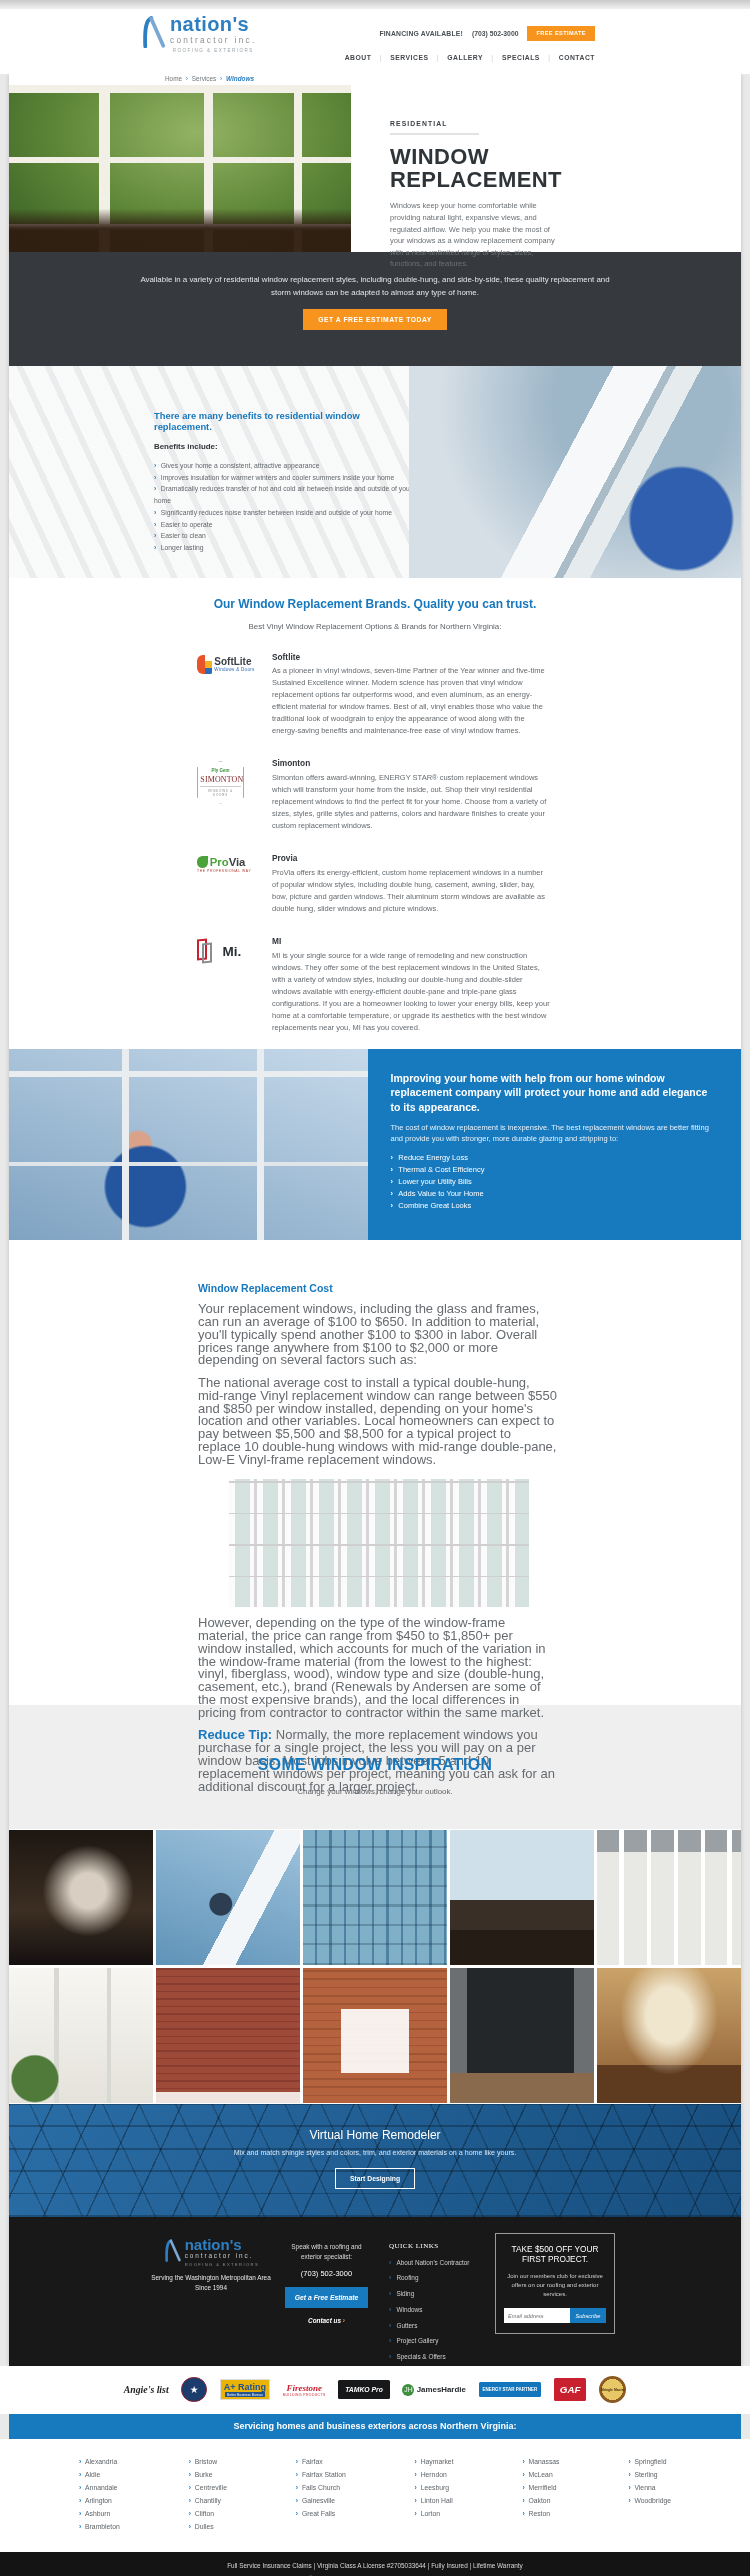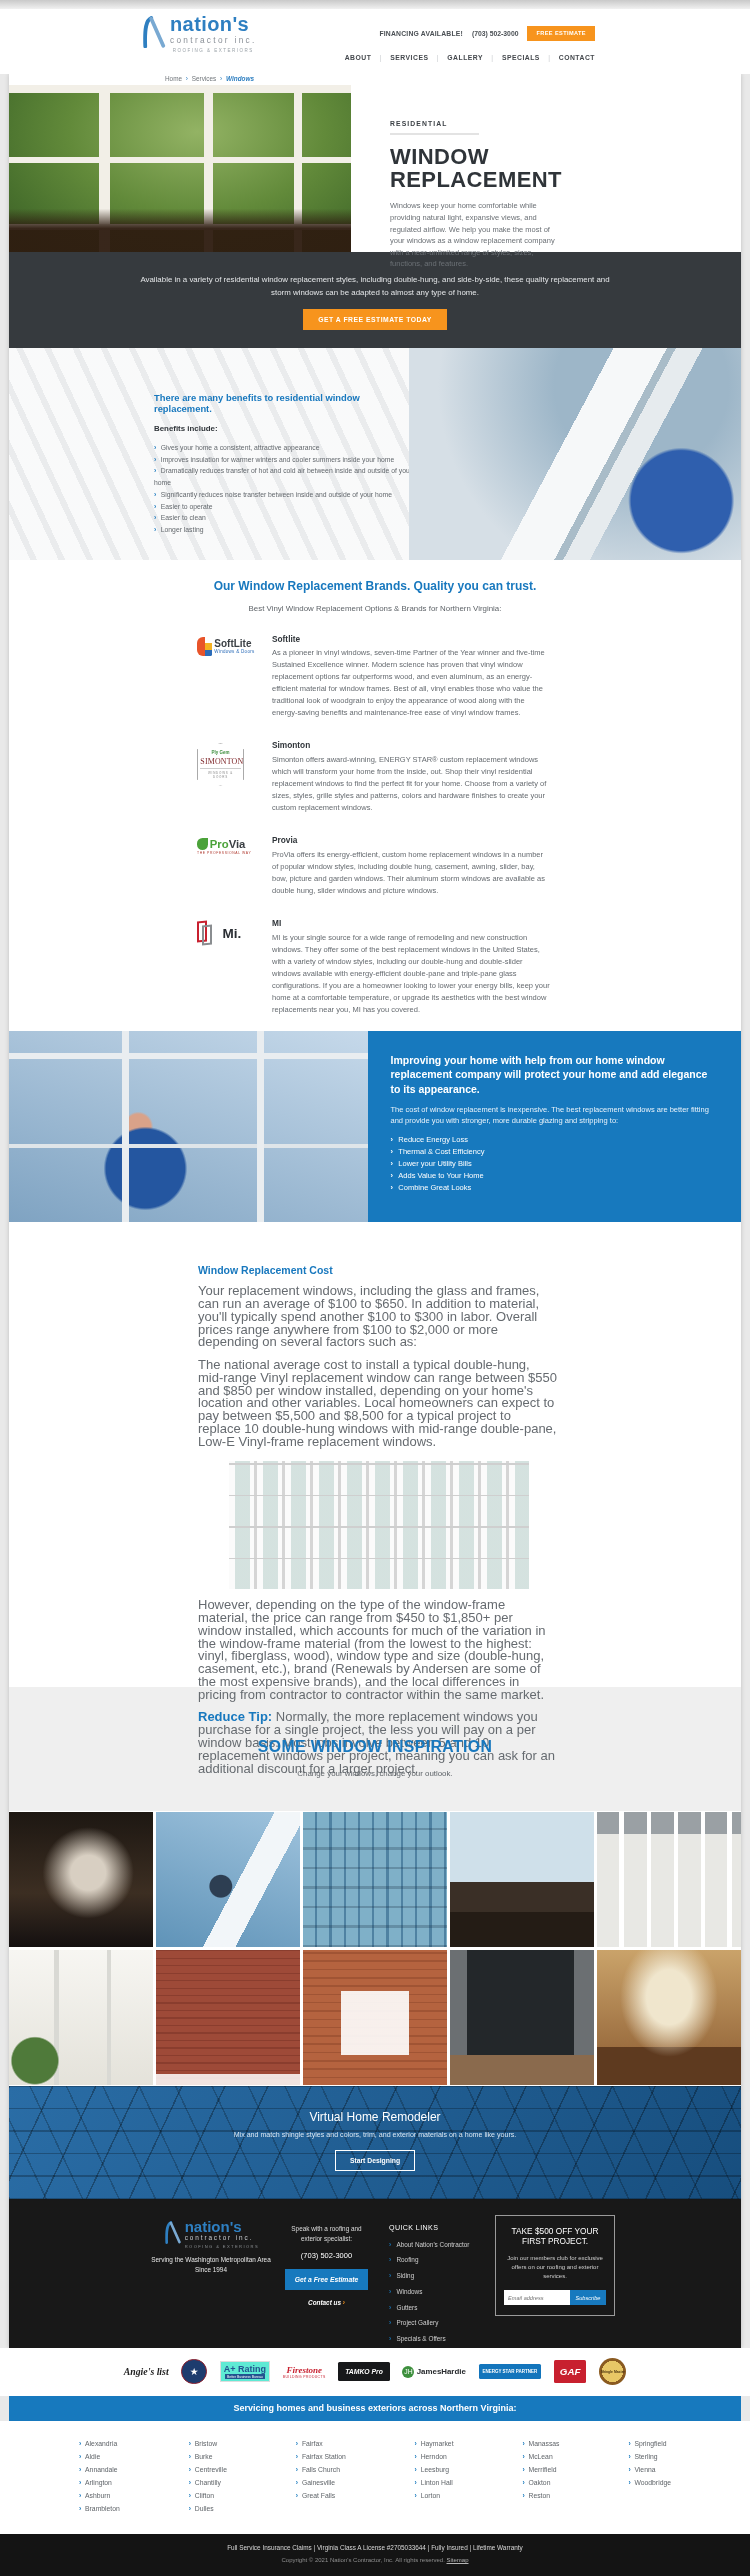--- a/index.html
+++ b/index.html
@@ -33,21 +33,21 @@
     linear-gradient(0deg,transparent 0 13%, #d9d5cc 13% 17%, transparent 17%),
     linear-gradient(90deg,transparent 0 90px,#f2efe7 90px 101px,transparent 101px 195px,#f2efe7 195px 204px,transparent 204px 285px,#f2efe7 285px 293px,transparent 293px),
     linear-gradient(180deg,#f2efe7 0 7.5px,transparent 7.5px 72px,#f2efe7 72px 78px,transparent 78px),
     radial-gradient(ellipse at 55% 28%,#93b364 0%,#628a3a 48%,#48702d 78%,#3c5d26 100%);}
   .hero-txt{padding:35px 0 0 39px;}
   .eyebrow{font-size:6.8px;font-weight:bold;color:#3c4146;letter-spacing:1.1px;}
   .hero-rule{width:89px;height:1.5px;background:#e3e3e3;margin:6.8px 0 9.8px;}
   .hero-title{font-size:22px;line-height:23px;font-weight:bold;color:#2f3439;letter-spacing:0.4px;width:180px;}
   .hero-body{margin-top:9.8px;font-size:7.5px;line-height:11.6px;color:#6b7075;width:171px;}
   
-  .banner{height:96px;background:#363a3e;text-align:center;padding-top:22.5px;}
+  .banner{height:114px;background:#363a3e;text-align:center;padding-top:22.5px;}
   .banner p{font-size:7.9px;line-height:12.8px;color:#e4e6e8;width:480px;margin:0 auto;}
   .btn-orange{margin-top:9.8px;background:#f7941d;color:#fff;border:none;font-size:6.8px;font-weight:bold;letter-spacing:0.5px;padding:6.8px 15px;cursor:pointer;}
   
   .benefits{height:212px;position:relative;background:
     repeating-linear-gradient(65deg,rgba(255,255,255,.55) 0 19.5px,rgba(226,228,230,.5) 19.5px 25.5px),#f2f3f4;}
   .benefits-txt{position:absolute;left:145px;top:44px;width:259px;}
   .benefits-title{font-size:9.4px;font-weight:bold;color:#1878be;}
   .benefits-sub{font-size:7.9px;font-weight:bold;color:#2f3439;margin-top:10.5px;}
   .blist{list-style:none;margin-top:9px;}
   .blist li{font-size:6.8px;color:#63686d;line-height:11.7px;}
@@ -150,36 +150,36 @@
   .f-logo-sub{font-size:6.4px;color:#c9cdd1;letter-spacing:1.9px;line-height:8.3px;}
   .f-logo-tag{font-size:4.1px;color:#8b8f93;letter-spacing:1.4px;margin-top:2.3px;}
   .f-tagline{font-size:6.4px;color:#e6e6e6;line-height:9.8px;margin-top:6px;}
   .f-speak{position:absolute;left:276px;top:25.5px;width:83px;text-align:center;}
   .f-speak-txt{font-size:6.4px;color:#dcdcdc;line-height:9.8px;}
   .f-phone{display:block;font-size:7.5px;color:#fff;margin-top:7.5px;text-decoration:none;}
   .btn-blue{margin-top:9px;background:#1779be;border:none;color:#fff;font-size:6.8px;font-weight:bold;font-style:italic;padding:6.8px 7.5px;width:100%;cursor:pointer;}
   .f-contact{display:inline-block;margin-top:9px;font-size:6.4px;font-weight:bold;font-style:italic;color:#fff;cursor:pointer;}
   .f-contact span{color:#f7941d;}
   .f-links{position:absolute;left:380px;top:25.5px;}
-  .f-links-title{font-size:7.1px;color:#fff;letter-spacing:0.4px;}
+  .f-links-title{font-size:7.1px;color:#fff;letter-spacing:0.4px;font-family:Liberation Serif, serif;}
   .qlist{list-style:none;margin-top:4.5px;}
   .qlist li{font-size:6.4px;color:#cfcfcf;line-height:15.8px;cursor:pointer;}
   .qlist li::before{content:"›";color:#1779be;font-weight:bold;margin-right:5.3px;}
   .f-promo{position:absolute;left:486px;top:16.5px;width:120px;border:0.8px solid #9a9a9a;padding:9.8px 8.3px;text-align:center;}
   .f-promo-title{font-size:8.3px;color:#fff;line-height:10.5px;}
   .f-promo-body{font-size:6px;color:#cfcfcf;line-height:9.4px;margin-top:6.8px;}
   .f-sub-row{display:flex;margin-top:8.3px;}
   .f-email{flex:1;min-width:0;border:none;background:#fff;font-size:5.6px;font-style:italic;color:#777;padding:4.5px 3.8px;}
   .f-subscribe{background:#1779be;border:none;color:#fff;font-size:5.6px;font-style:italic;padding:4.5px 5.3px;cursor:pointer;}
   
   .certs{height:48px;background:#fff;display:flex;align-items:center;justify-content:center;gap:12.8px;}
   .lg{display:flex;align-items:center;justify-content:center;}
   .lg-angies{font-size:9.8px;font-weight:bold;color:#222;font-family:"Liberation Serif",serif;font-style:italic;}
   .lg-eagle{width:25.5px;height:25.5px;border-radius:50%;background:#1d3c6e;color:#fff;font-size:9.8px;border:1.5px solid #8d1f2c;}
-  .lg-bbb{background:#5eead4;border:0.8px solid #ddd;padding:1.5px 3px;flex-direction:column;}
+  .lg-bbb{background:#eab308;border:0.8px solid #ddd;padding:1.5px 3px;flex-direction:column;}
   .lg-bbb .a{font-size:9px;font-weight:bold;color:#22538f;}
   .lg-bbb .b{font-size:3.4px;color:#fff;background:#22538f;padding:0.8px 2.3px;}
   .lg-firestone{flex-direction:column;}
   .lg-firestone .a{font-size:9px;font-weight:bold;font-style:italic;color:#c8202f;font-family:"Liberation Serif",serif;}
   .lg-firestone .b{font-size:3.4px;color:#c8202f;letter-spacing:0.4px;}
   .lg-tamko{background:#17181a;color:#fff;padding:6px 6.8px;font-size:6.8px;font-weight:bold;font-style:italic;border-radius:1.5px;}
   .lg-jh .dot{width:12px;height:12px;border-radius:50%;background:#3d8f3d;color:#fff;font-size:6.8px;display:flex;align-items:center;justify-content:center;margin-right:2.3px;}
   .lg-jh .nm{font-size:7.9px;font-weight:bold;color:#26292c;}
   .lg-estar{background:#1375bc;color:#fff;font-size:4.5px;font-weight:bold;text-align:center;padding:5.3px 3.8px;line-height:5.3px;border-radius:1.5px;}
   .lg-gaf{background:#c8202f;color:#fff;font-size:9.8px;font-weight:bold;font-style:italic;padding:6px 6px;border-radius:1.5px;}

